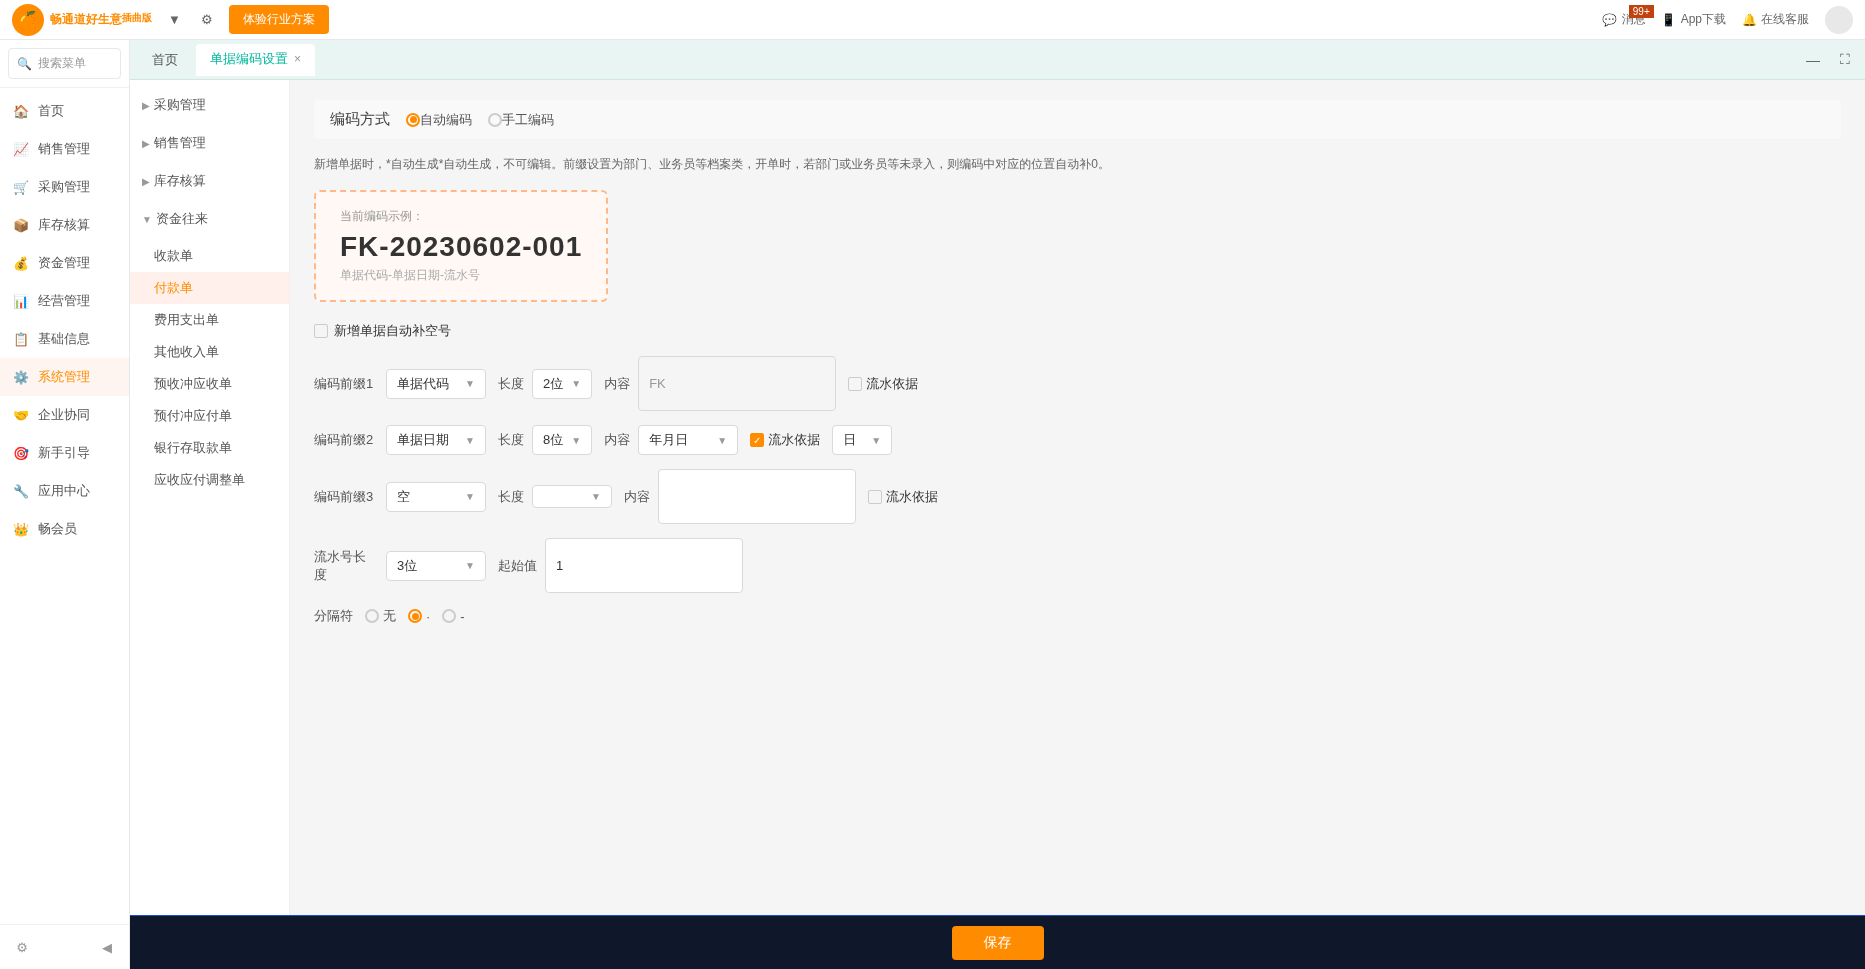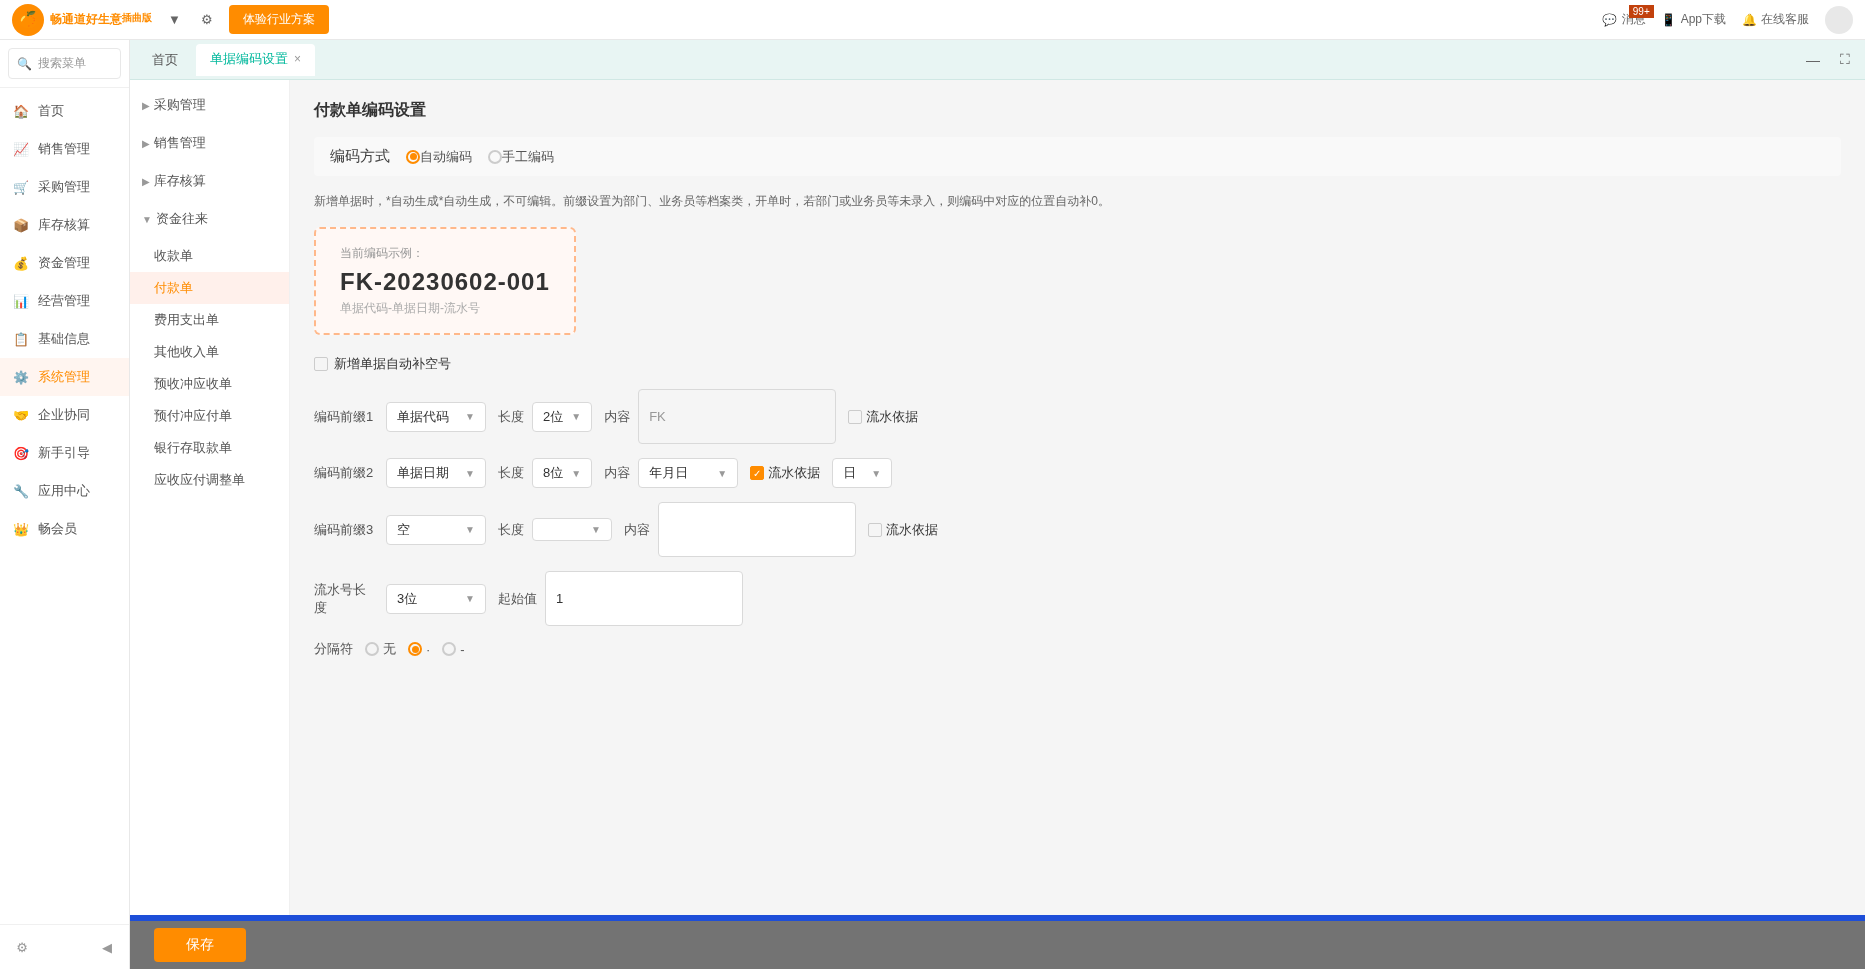--- a/index.html
+++ b/index.html
@@ -70,21 +70,21 @@
     .radio-circle { width: 14px; height: 14px; border-radius: 50%; border: 2px solid #ccc; display: flex; align-items: center; justify-content: center; }
     .radio-circle.checked { border-color: #ff8c00; }
     .radio-circle.checked::after { content: ''; width: 7px; height: 7px; border-radius: 50%; background: #ff8c00; }
 
     
     .info-text { color: #666; font-size: 12px; margin-bottom: 16px; line-height: 1.6; }
 
     
     .code-example { border: 2px dashed #ffb88a; background: #fff8f5; border-radius: 6px; padding: 16px 24px; display: inline-block; margin-bottom: 20px; }
     .code-example-title { font-size: 12px; color: #999; margin-bottom: 6px; }
-    .code-example-value { font-size: 24px; font-weight: bold; color: #333; letter-spacing: 1px; }
+    .code-example-value { font-size: 28px; font-weight: bold; color: #333; letter-spacing: 1px; }
     .code-example-format { font-size: 12px; color: #aaa; margin-top: 4px; }
 
     
     .checkbox-row { display: flex; align-items: center; gap: 6px; margin-bottom: 16px; }
     .checkbox-box { width: 14px; height: 14px; border: 1px solid #ccc; border-radius: 2px; display: flex; align-items: center; justify-content: center; cursor: pointer; }
 
     
     .form-row { display: flex; align-items: center; gap: 12px; margin-bottom: 14px; }
     .form-label { color: #555; font-size: 13px; width: 60px; flex-shrink: 0; }
     .form-select { display: flex; align-items: center; justify-content: space-between; padding: 5px 10px; border: 1px solid #d9d9d9; border-radius: 4px; background: #fff; cursor: pointer; min-width: 100px; font-size: 13px; color: #333; gap: 8px; }
@@ -100,21 +100,21 @@
 
     
     .separator-row { display: flex; align-items: center; gap: 12px; margin-bottom: 14px; }
     .sep-label { color: #555; font-size: 13px; }
     .sep-option { display: flex; align-items: center; gap: 4px; cursor: pointer; font-size: 13px; color: #555; }
     .sep-radio { width: 14px; height: 14px; border-radius: 50%; border: 2px solid #ccc; display: flex; align-items: center; justify-content: center; }
     .sep-radio.checked { border-color: #ff8c00; }
     .sep-radio.checked::after { content: ''; width: 7px; height: 7px; border-radius: 50%; background: #ff8c00; }
 
     
-    .bottom-bar { height: 54px; background: #737373; border-top: 6px solid #1d4ed8; display: flex; align-items: center; justify-content: flex-start; padding: 0 24px; flex-shrink: 0; }
+    .bottom-bar { height: 54px; background: #0f172a; border-top: 1px solid #1d4ed8; display: flex; align-items: center; justify-content: center; padding: 0 24px; flex-shrink: 0; }
     .save-btn { background: #ff8c00; color: #fff; border: none; padding: 8px 32px; border-radius: 4px; cursor: pointer; font-size: 14px; }
   </style>
 </head>
 <body>
 
 <div class="topbar">
   <div class="topbar-left">
     <div class="topbar-logo">
       <div class="topbar-logo-icon">🍊</div>
       <div class="topbar-logo-text">
@@ -266,21 +266,20 @@
             <a class="left-nav-child">其他收入单</a>
             <a class="left-nav-child">预收冲应收单</a>
             <a class="left-nav-child">预付冲应付单</a>
             <a class="left-nav-child">银行存取款单</a>
             <a class="left-nav-child">应收应付调整单</a>
           </div>
         </div>
       </div>
 
       <div class="form-area">
-        <div class="page-title">付款单编码设置</div>
 
         
         <div class="encode-mode">
           <span class="encode-mode-label">编码方式</span>
           <label class="radio-option">
             <div class="radio-circle checked"></div>
             <span>自动编码</span>
           </label>
           <label class="radio-option">
             <div class="radio-circle"></div>

